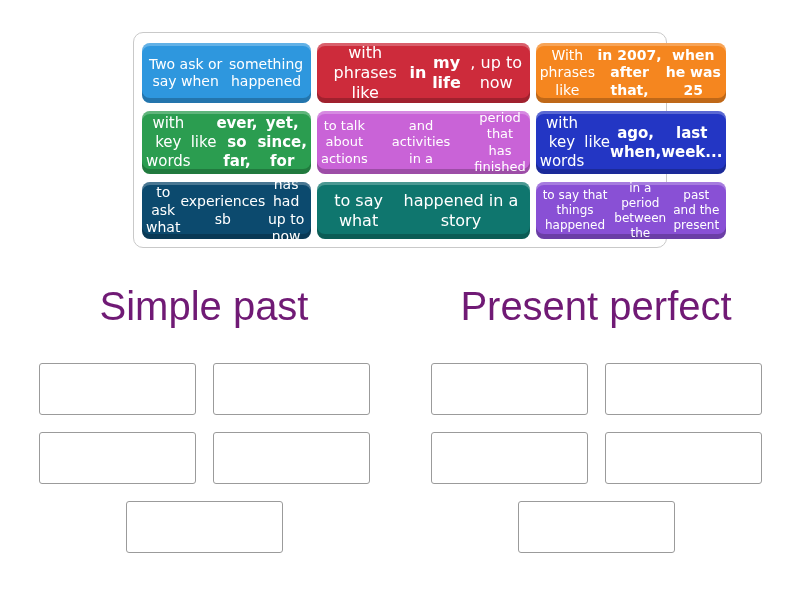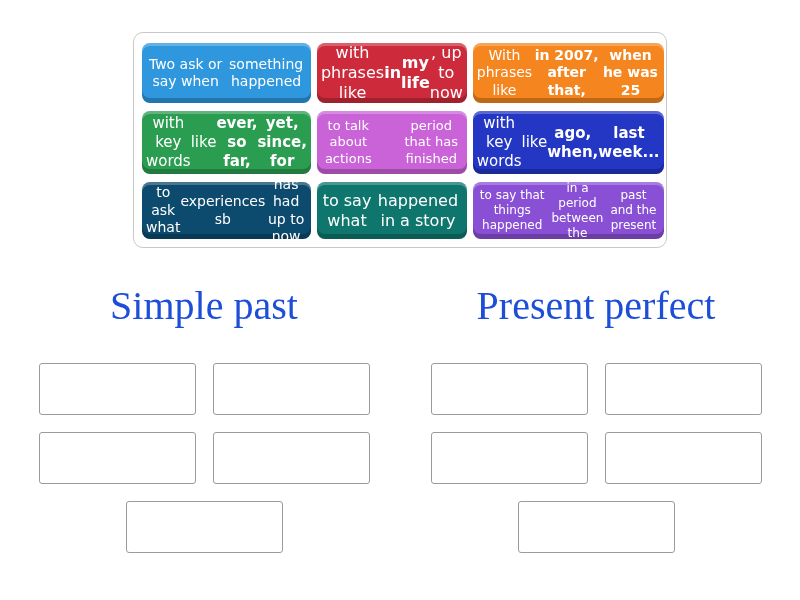--- a/index.html
+++ b/index.html
@@ -48,24 +48,24 @@
 
   
   .groups {
     display: flex;
     justify-content: center;
     gap: 60px;
     margin-top: 34px;
   }
   .group { width: 332px; }
   .group-heading {
-    font-family: Liberation Serif, serif;
+    font-family: Liberation Sans, sans-serif;
     font-size: 40px;
     font-weight: 400;
-    color: #1d4ed8;
+    color: #701a75;
     text-align: center;
     line-height: 48px;
     margin: 0 0 33px 0;
     white-space: nowrap;
   }
   .slots {
     display: grid;
     grid-template-columns: 157px 157px;
     column-gap: 17px;
     row-gap: 17px;
@@ -111,20 +111,21 @@
       <span>with key words</span>
       <br>
       <span>like </span>
       <b>ever, so far,</b>
       <br>
       <b>yet, since, for</b>
     </div>
     <div class="tile" style="background: rgb(201, 99, 215); font-size: 13px; gap: 12px;">
       <span>to talk about actions</span>
       <br>
+      <span>and activities in a</span>
       <br>
       <span>period that has finished</span>
     </div>
     <div class="tile" style="background: rgb(35, 54, 196); font-size: 15px;">
       <span>with key words</span>
       <br>
       <span>like </span>
       <b>ago, when,</b>
       <br>
       <b>last week...</b>

